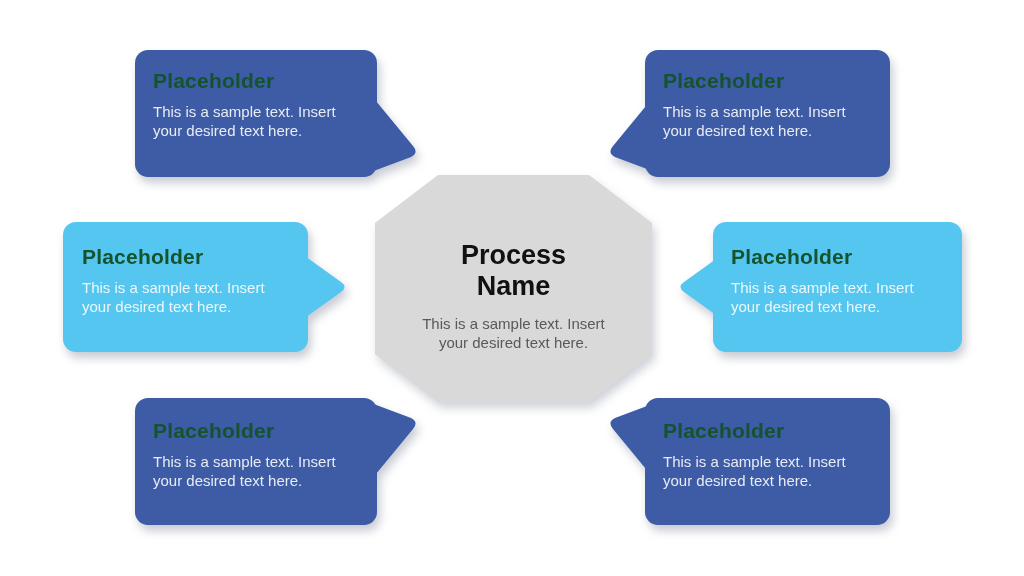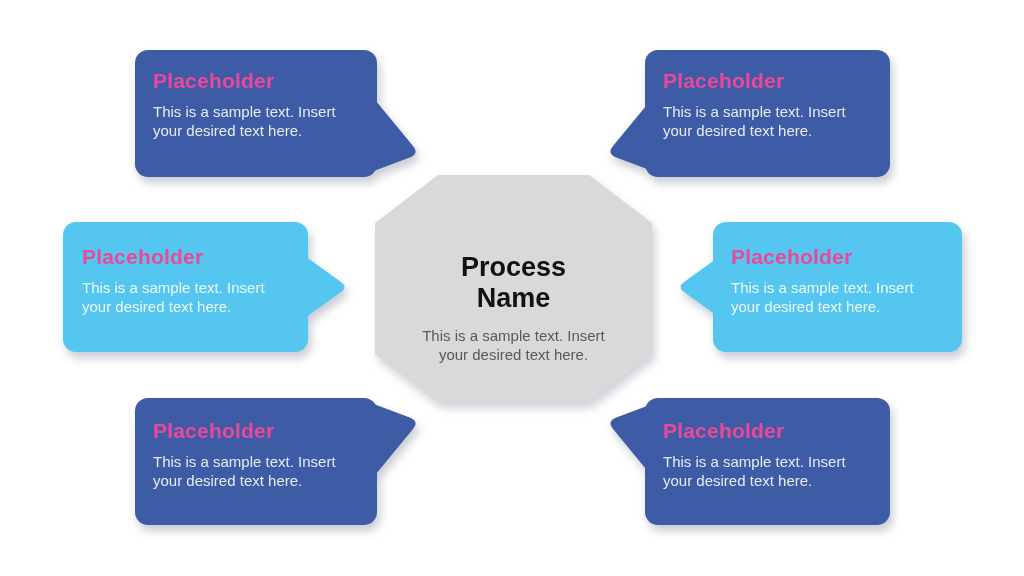--- a/index.html
+++ b/index.html
@@ -37,42 +37,42 @@
     top: 0;
     filter: drop-shadow(3px 6px 5px rgba(96, 106, 128, 0.30));
   }
   .content {
     position: absolute;
     width: 210px;
   }
   .callout .title {
     font-size: 21px;
     font-weight: 700;
-    color: #ec4899;
+    color: #14532d;
     letter-spacing: 0.2px;
     margin: 0 0 9px 0;
   }
   .callout .body {
     font-size: 15px;
     line-height: 19px;
     color: rgba(255, 255, 255, 0.88);
     margin: 0;
   }
   
   .c-tl .content { left: 18px; top: 21px; }
   .c-tr .content { left: 60px; top: 21px; }
   .c-ml .content { left: 19px; top: 23px; }
   .c-mr .content { left: 58px; top: 23px; }
   .c-bl .content { left: 18px; top: 24px; }
   .c-br .content { left: 60px; top: 24px; }
 
   .octagon-content {
     position: absolute;
     left: 0;
-    top: 12px;
+    top: 0;
     width: 100%;
     height: 100%;
     display: flex;
     flex-direction: column;
     align-items: center;
     justify-content: center;
     padding-top: 14px;
     box-sizing: border-box;
     text-align: center;
   }

